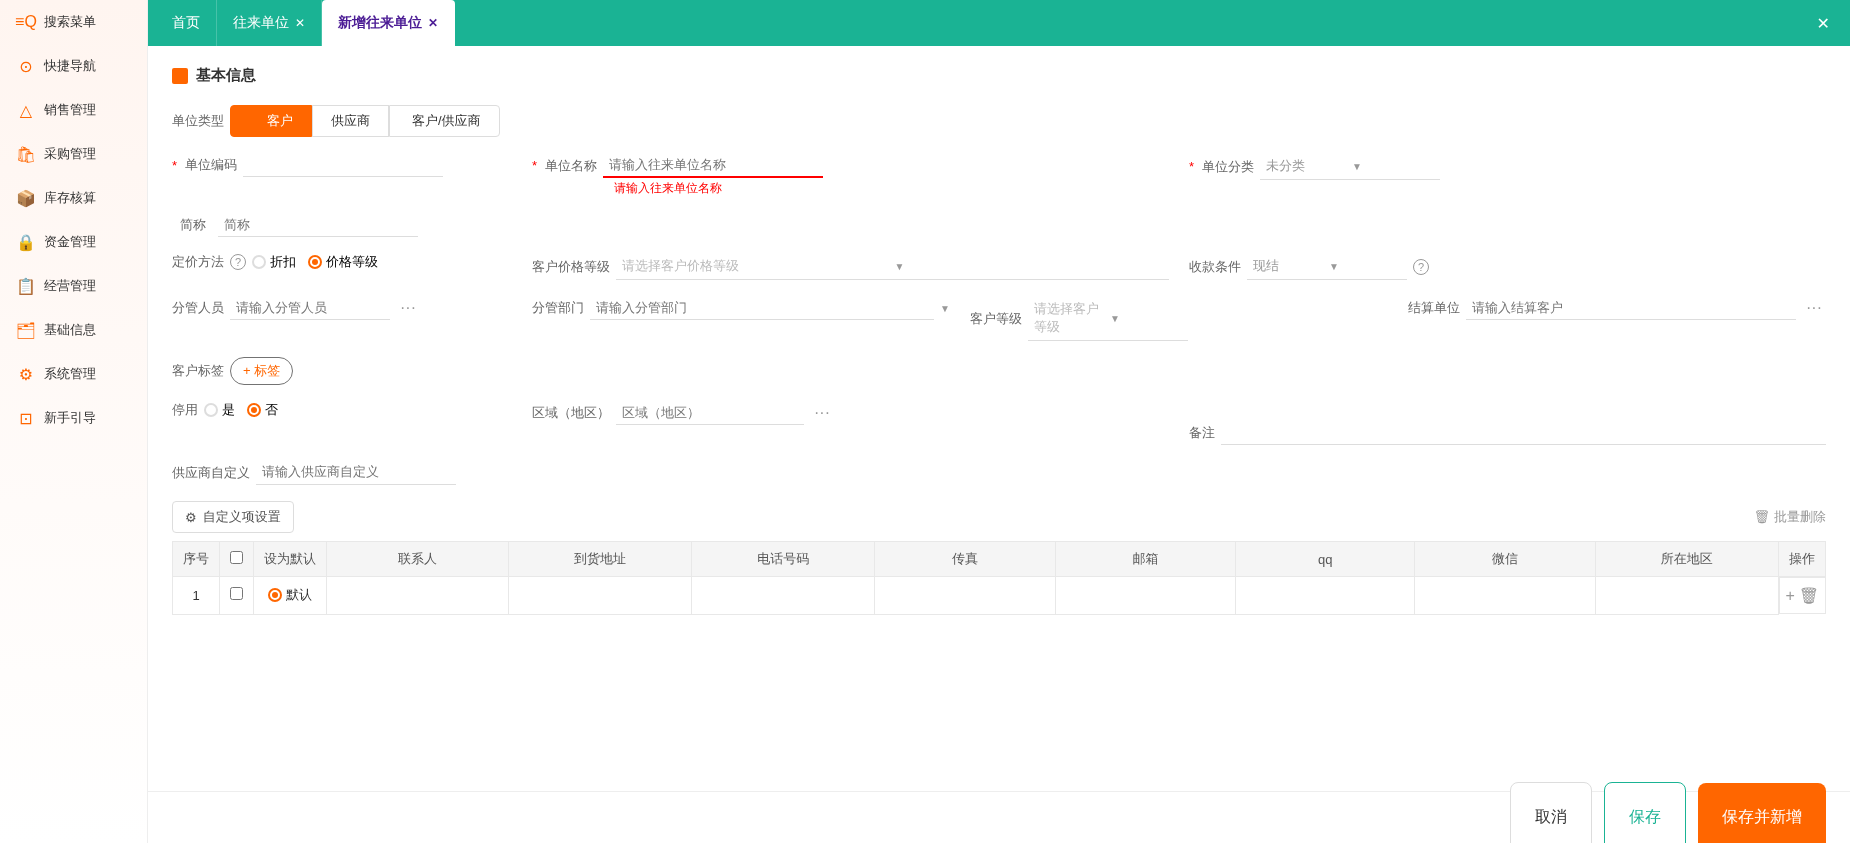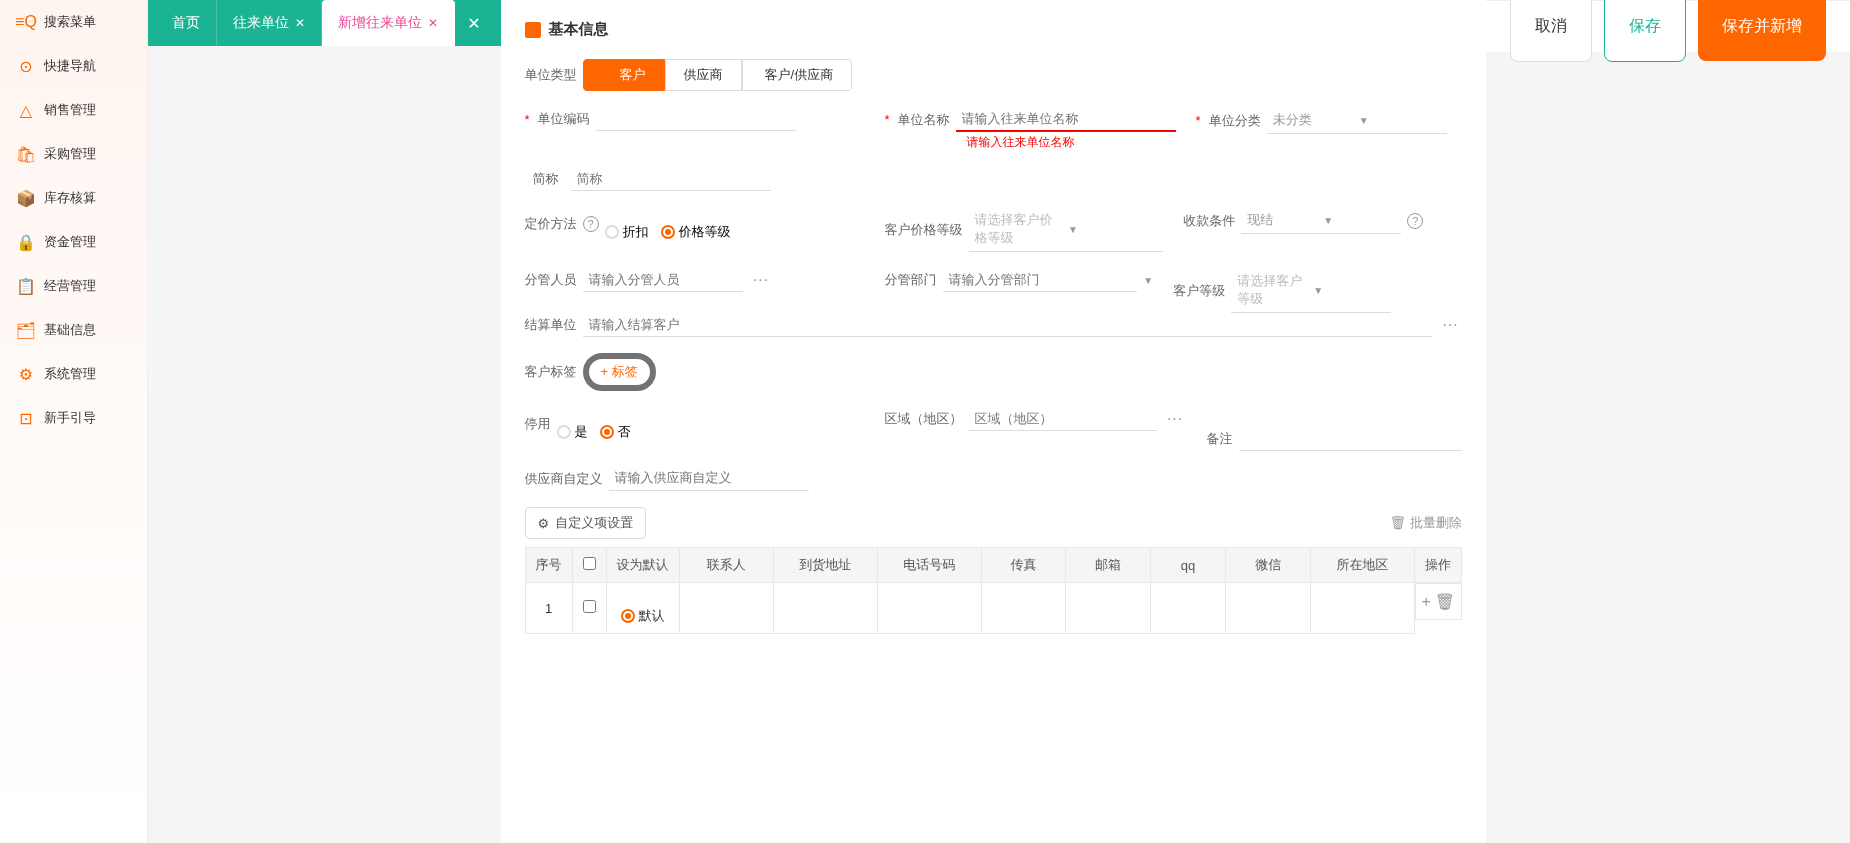--- a/index.html
+++ b/index.html
@@ -23,21 +23,21 @@
       cursor: pointer;
       color: #333;
       font-size: 13px;
     }
     .sidebar-item .icon { width: 20px; height: 20px; display: flex; align-items: center; justify-content: center; color: #f60; font-size: 16px; }
 
     
     .main {
       flex: 1;
       display: flex;
-      flex-direction: row;
+      flex-direction: column;
       overflow: hidden;
       justify-content: flex-end;
     }
 
     
     .tab-bar {
       background: #1ab394;
       display: flex;
       align-items: center;
       height: 46px;
@@ -58,22 +58,23 @@
       gap: 6px;
       padding: 0 16px;
       height: 100%;
       color: white;
       cursor: pointer;
       font-size: 14px;
       border-right: 1px solid rgba(255,255,255,0.2);
     }
     .tab.active {
       background: white;
-      color: #ec4899;
+      color: #4c1d95;
       border-radius: 4px 4px 0 0;
+      font-weight: bold;
     }
     .tab .tab-close { font-size: 12px; color: inherit; }
 
     
     .content {
       flex: 1;
       overflow-y: auto;
       background: white;
       padding: 20px 24px;
     }
@@ -157,39 +158,39 @@
       border-bottom: 1px solid #ddd;
       padding: 4px 6px;
       min-width: 160px;
       cursor: pointer;
       position: relative;
     }
     .select-field span { flex: 1; color: #999; font-size: 13px; }
     .select-field .arrow { color: #999; font-size: 10px; margin-left: 4px; }
 
     .radio-group { display: flex; gap: 12px; align-items: center; }
-    .radio-item { display: flex; align-items: center; gap: 4px; cursor: pointer; margin-top: 16px; }
+    .radio-item { display: flex; align-items: center; gap: 4px; cursor: pointer; }
     .radio-circle {
       width: 14px; height: 14px; border-radius: 50%;
       border: 2px solid #ddd;
       display: flex; align-items: center; justify-content: center;
     }
     .radio-circle.checked { border-color: #f60; }
     .radio-circle.checked::after {
       content: ''; width: 6px; height: 6px; border-radius: 50%; background: #f60;
     }
 
     .dots-btn { color: #999; cursor: pointer; font-size: 16px; padding: 0 4px; }
 
     .tag-btn {
       display: inline-flex;
       align-items: center;
       gap: 4px;
       padding: 4px 12px;
-      border: 6px solid #737373;
+      border: 1px solid #737373;
       border-radius: 20px;
       color: #f60;
       cursor: pointer;
       font-size: 13px;
     }
 
     
     .table-section { margin-top: 16px; }
     .table-header-row {
       display: flex;

